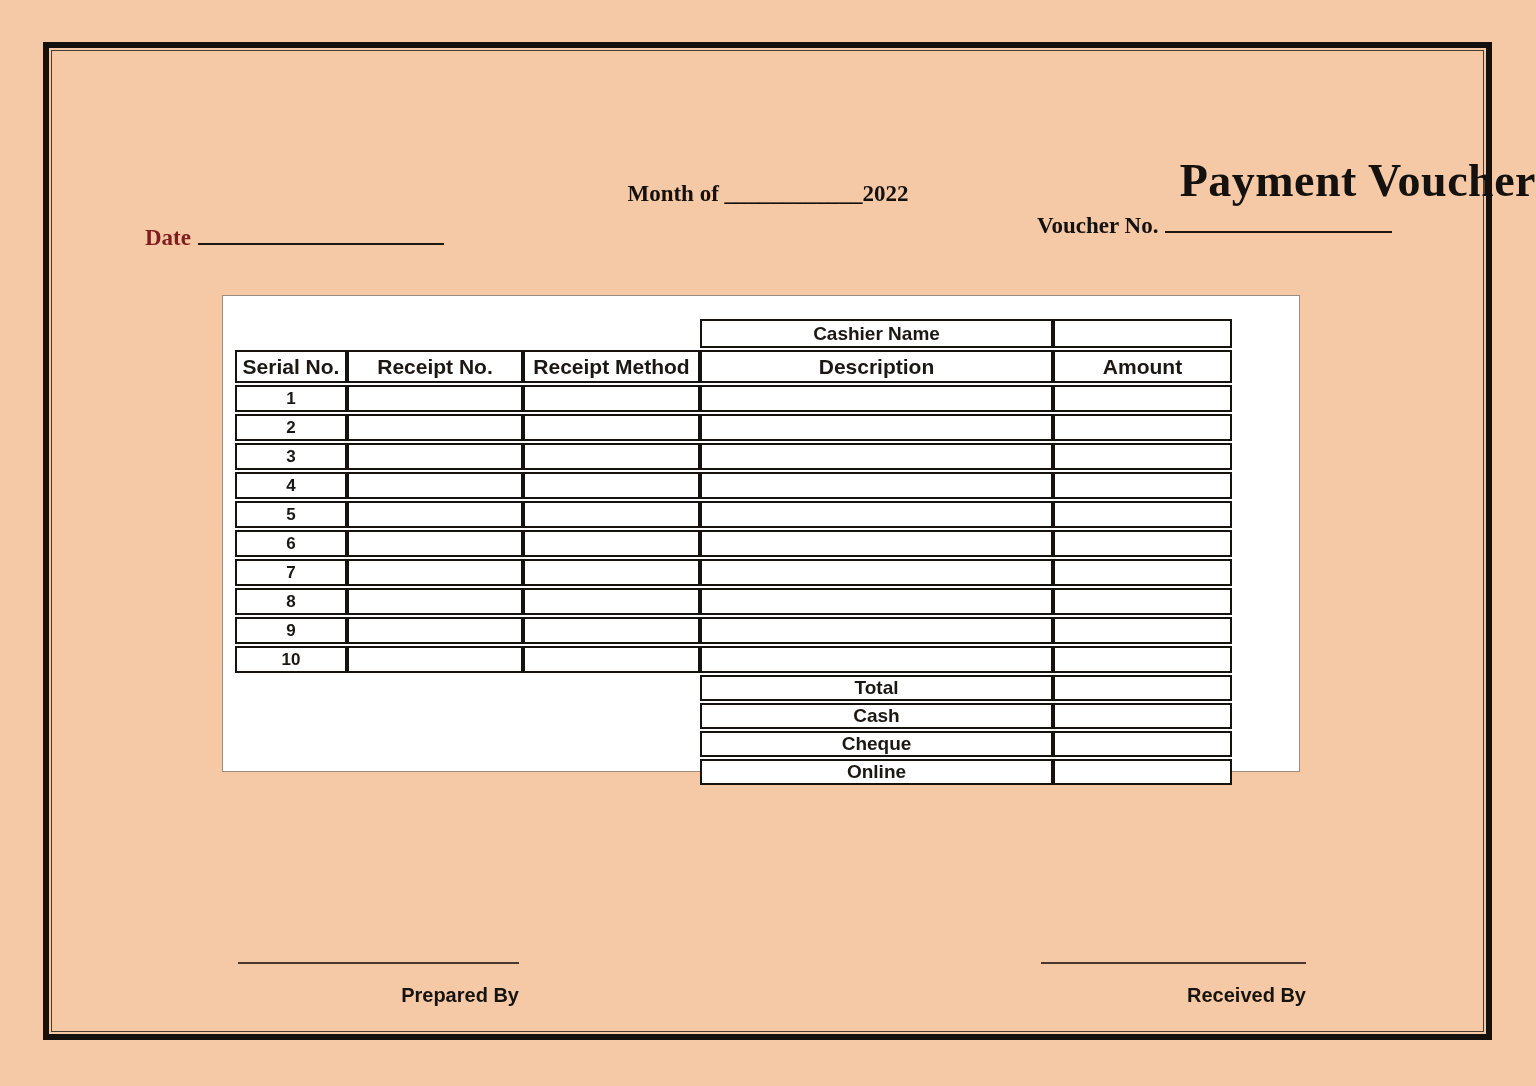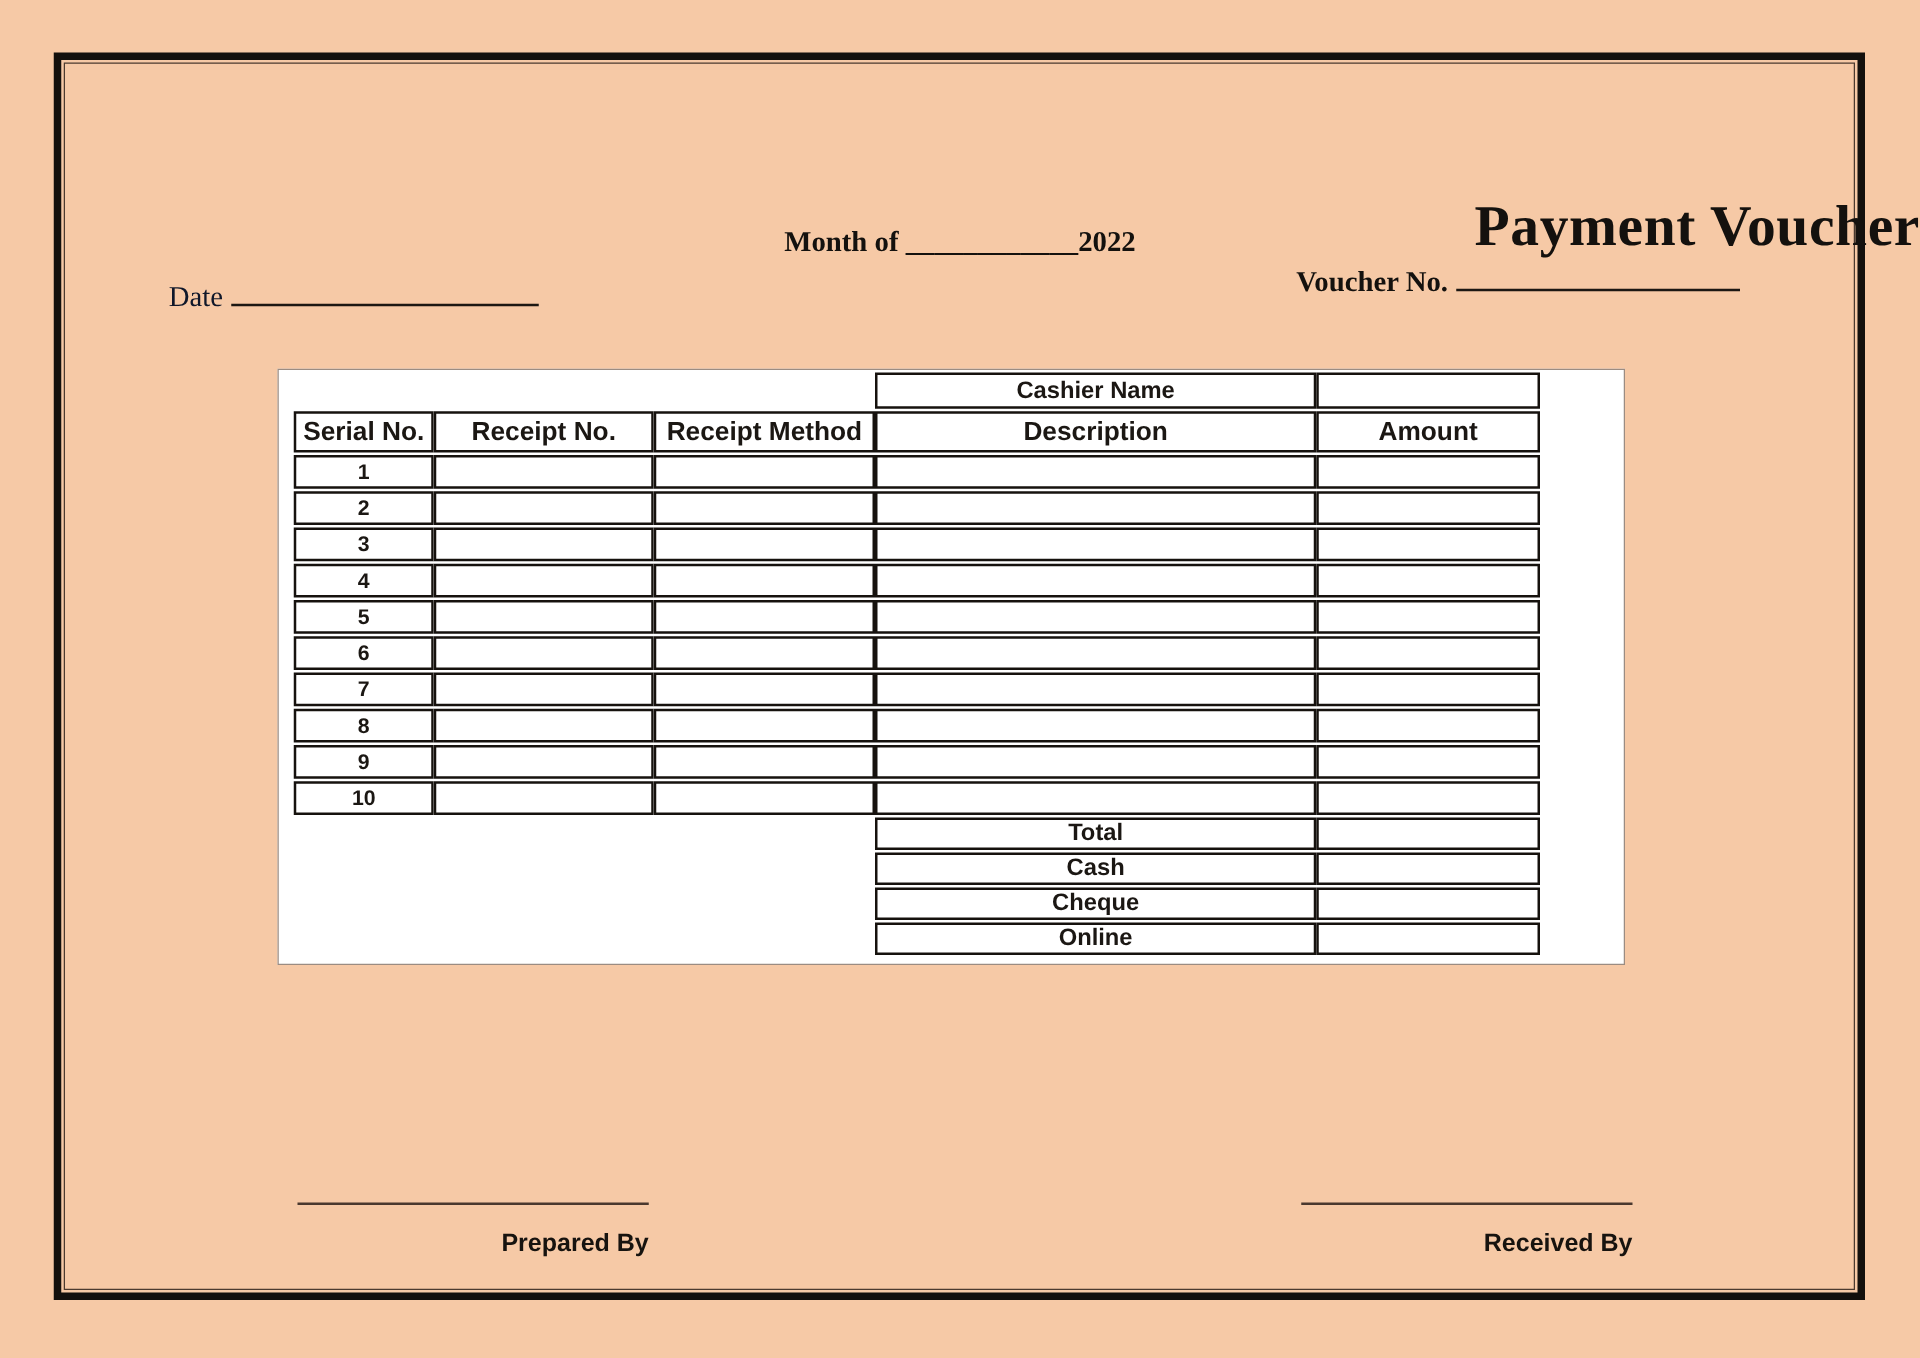--- a/index.html
+++ b/index.html
@@ -59,26 +59,26 @@
     width: 1536px;
     text-align: center;
     font-family: "Liberation Serif", serif;
     font-weight: 700;
     font-size: 23px;
     color: #14110e;
   }
   
   .date-line {
     position: absolute;
-    left: 135px;
+    left: 145px;
     top: 223px;
     font-family: "Liberation Serif", serif;
-    font-weight: 400;
+    font-weight: 700;
     font-size: 23px;
-    color: #0f172a;
+    color: #7f1d1d;
     white-space: nowrap;
   }
   .voucher-line {
     position: absolute;
     left: 1037px;
     top: 211px;
     font-family: "Liberation Serif", serif;
     font-weight: 700;
     font-size: 23px;
     color: #14110e;
@@ -101,21 +101,21 @@
     height: 477px;
     background: #ffffff;
     border: 1px solid #9b8c82;
     box-sizing: border-box;
   }
   table.voucher {
     border-collapse: separate;
     border-spacing: 0 2px;
     table-layout: fixed;
     width: 997px;
-    margin: 0 0 0 12px;
+    margin: 21px 0 0 12px;
   }
   td.cell {
     border: 2px solid #16120e;
     box-sizing: border-box;
     background: #ffffff;
     text-align: center;
     vertical-align: middle;
     padding: 0;
     overflow: hidden;
     font-weight: 700;

